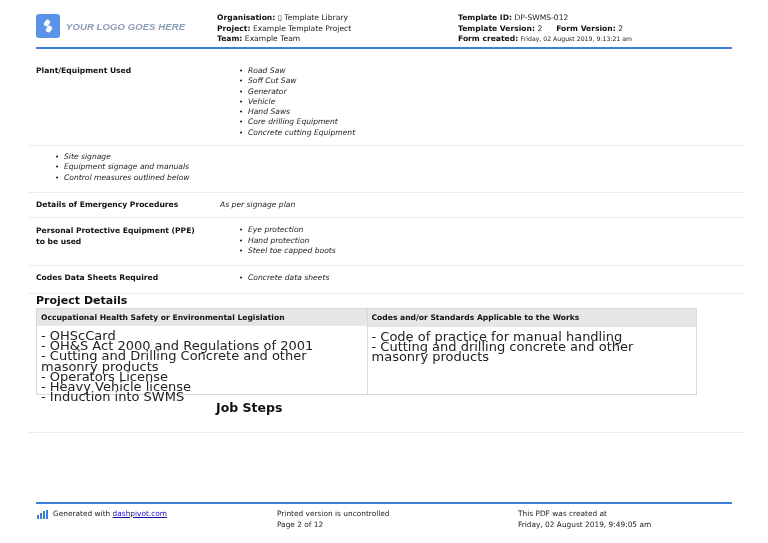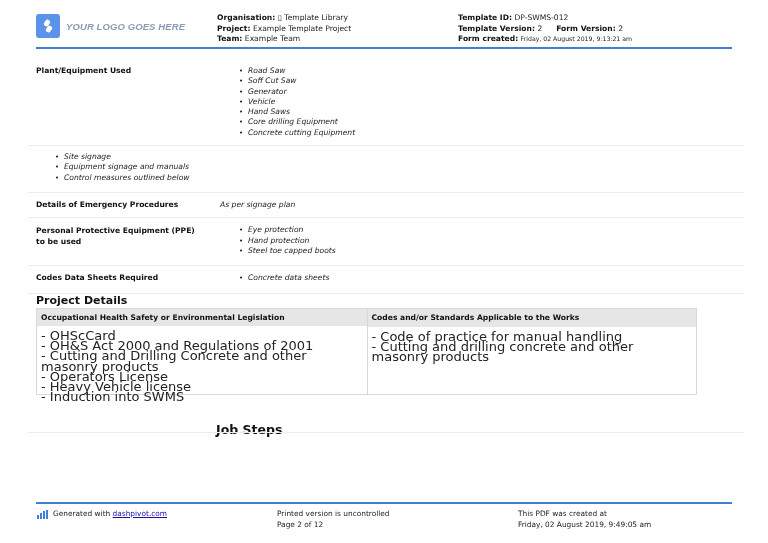--- a/index.html
+++ b/index.html
@@ -27,21 +27,21 @@
   .row li::before { content: "•"; position: absolute; left: 0; top: 0; font-size: 7px; }
   .row .plain { padding-left: 0; }
 
   .pd-title { position: absolute; left: 36px; top: 294px; font-weight: bold; font-size: 11px; color: #111; }
   .pd-table { position: absolute; left: 36px; top: 308px; width: 661px; height: 87px; border: 1px solid #d8d8d8; display: flex; }
   .pd-col { width: 50%; display: flex; flex-direction: column; }
   .pd-col + .pd-col { border-left: 1px solid #d8d8d8; }
   .pd-head { background: #e6e6e6; height: 18px; padding: 4px 4px; font-weight: bold; font-size: 7.6px; color: #111; }
   .pd-body { padding: 5px 4px; font-size: 13px; line-height: 10.2px; color: #222; }
 
-  .job-steps { position: absolute; left: 216px; top: 422px; font-weight: bold; font-size: 12.5px; color: #111; }
+  .job-steps { position: absolute; left: 216px; top: 400px; font-weight: bold; font-size: 12.5px; color: #111; }
   .job-rule { position: absolute; left: 28px; top: 432px; width: 716px; height: 1px; background: #ececec; }
 
   .ftr-rule { position: absolute; left: 36px; top: 502px; width: 696px; height: 2px; background: #3f7fd6; }
   .footer { position: absolute; top: 509px; font-size: 7.4px; line-height: 10.6px; color: #222; }
   .f1 { left: 37px; display: flex; align-items: center; }
   .f2 { left: 277px; }
   .f3 { left: 518px; }
   .f1 a { color: #1a0dab; text-decoration: underline; }
   .bars { display: flex; align-items: flex-end; gap: 1px; margin-right: 5px; height: 9px; }
   .bars span { width: 2px; background: #3f7fd6; display: block; }

